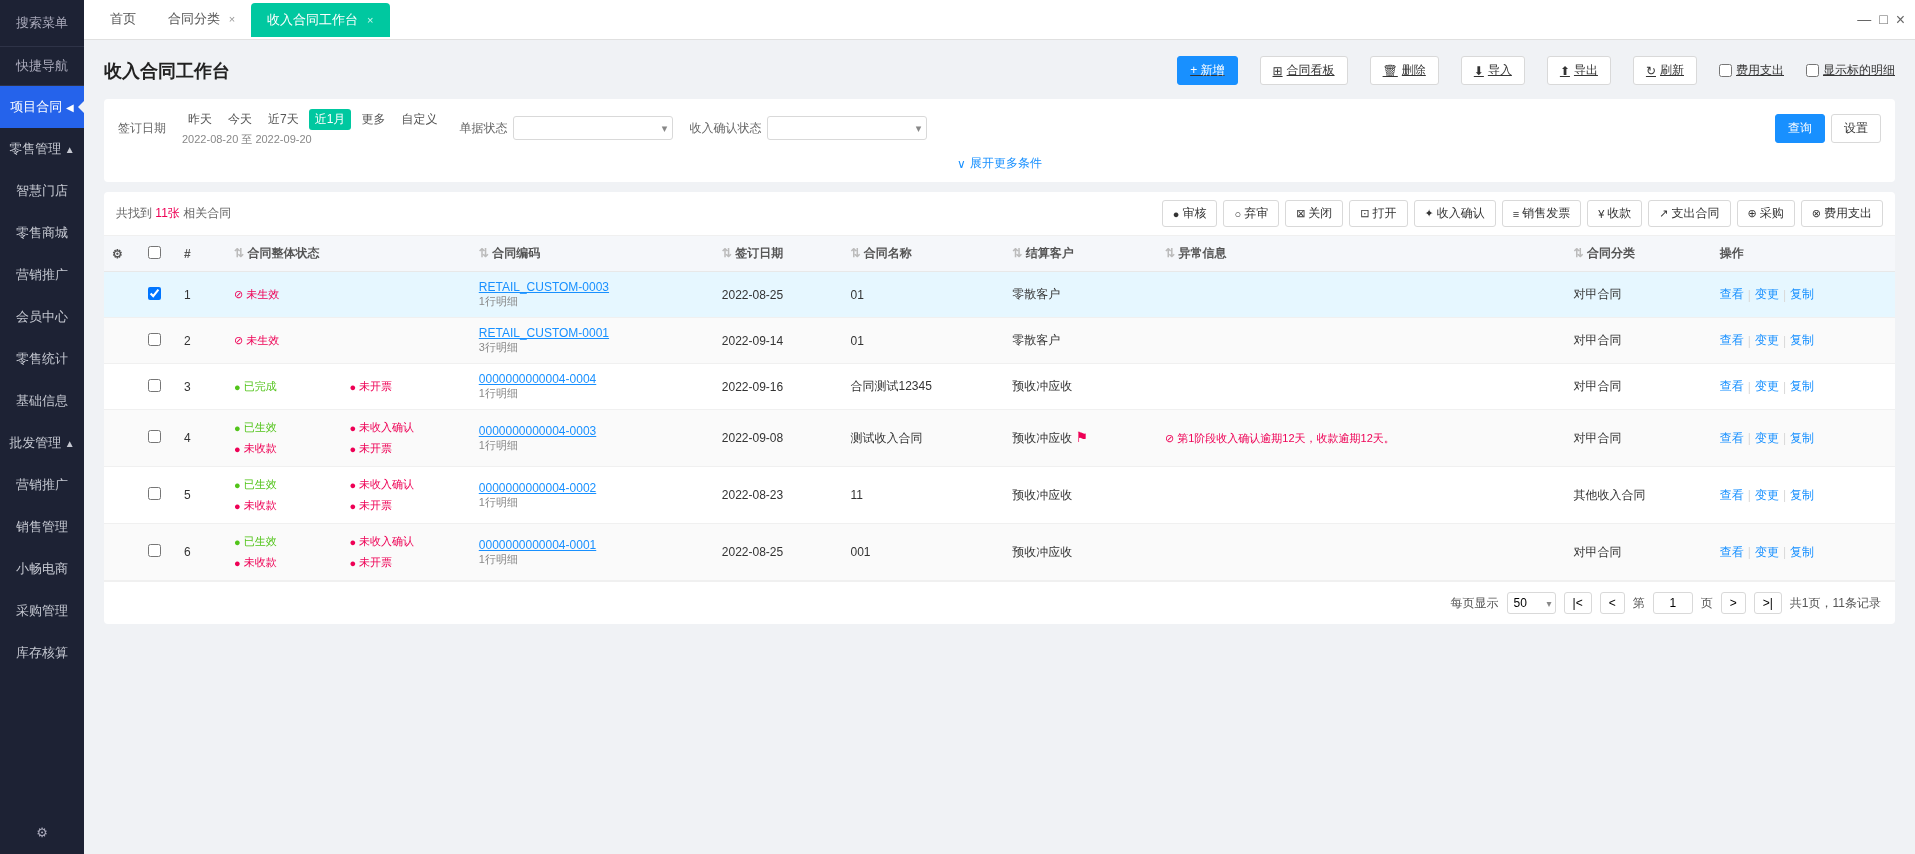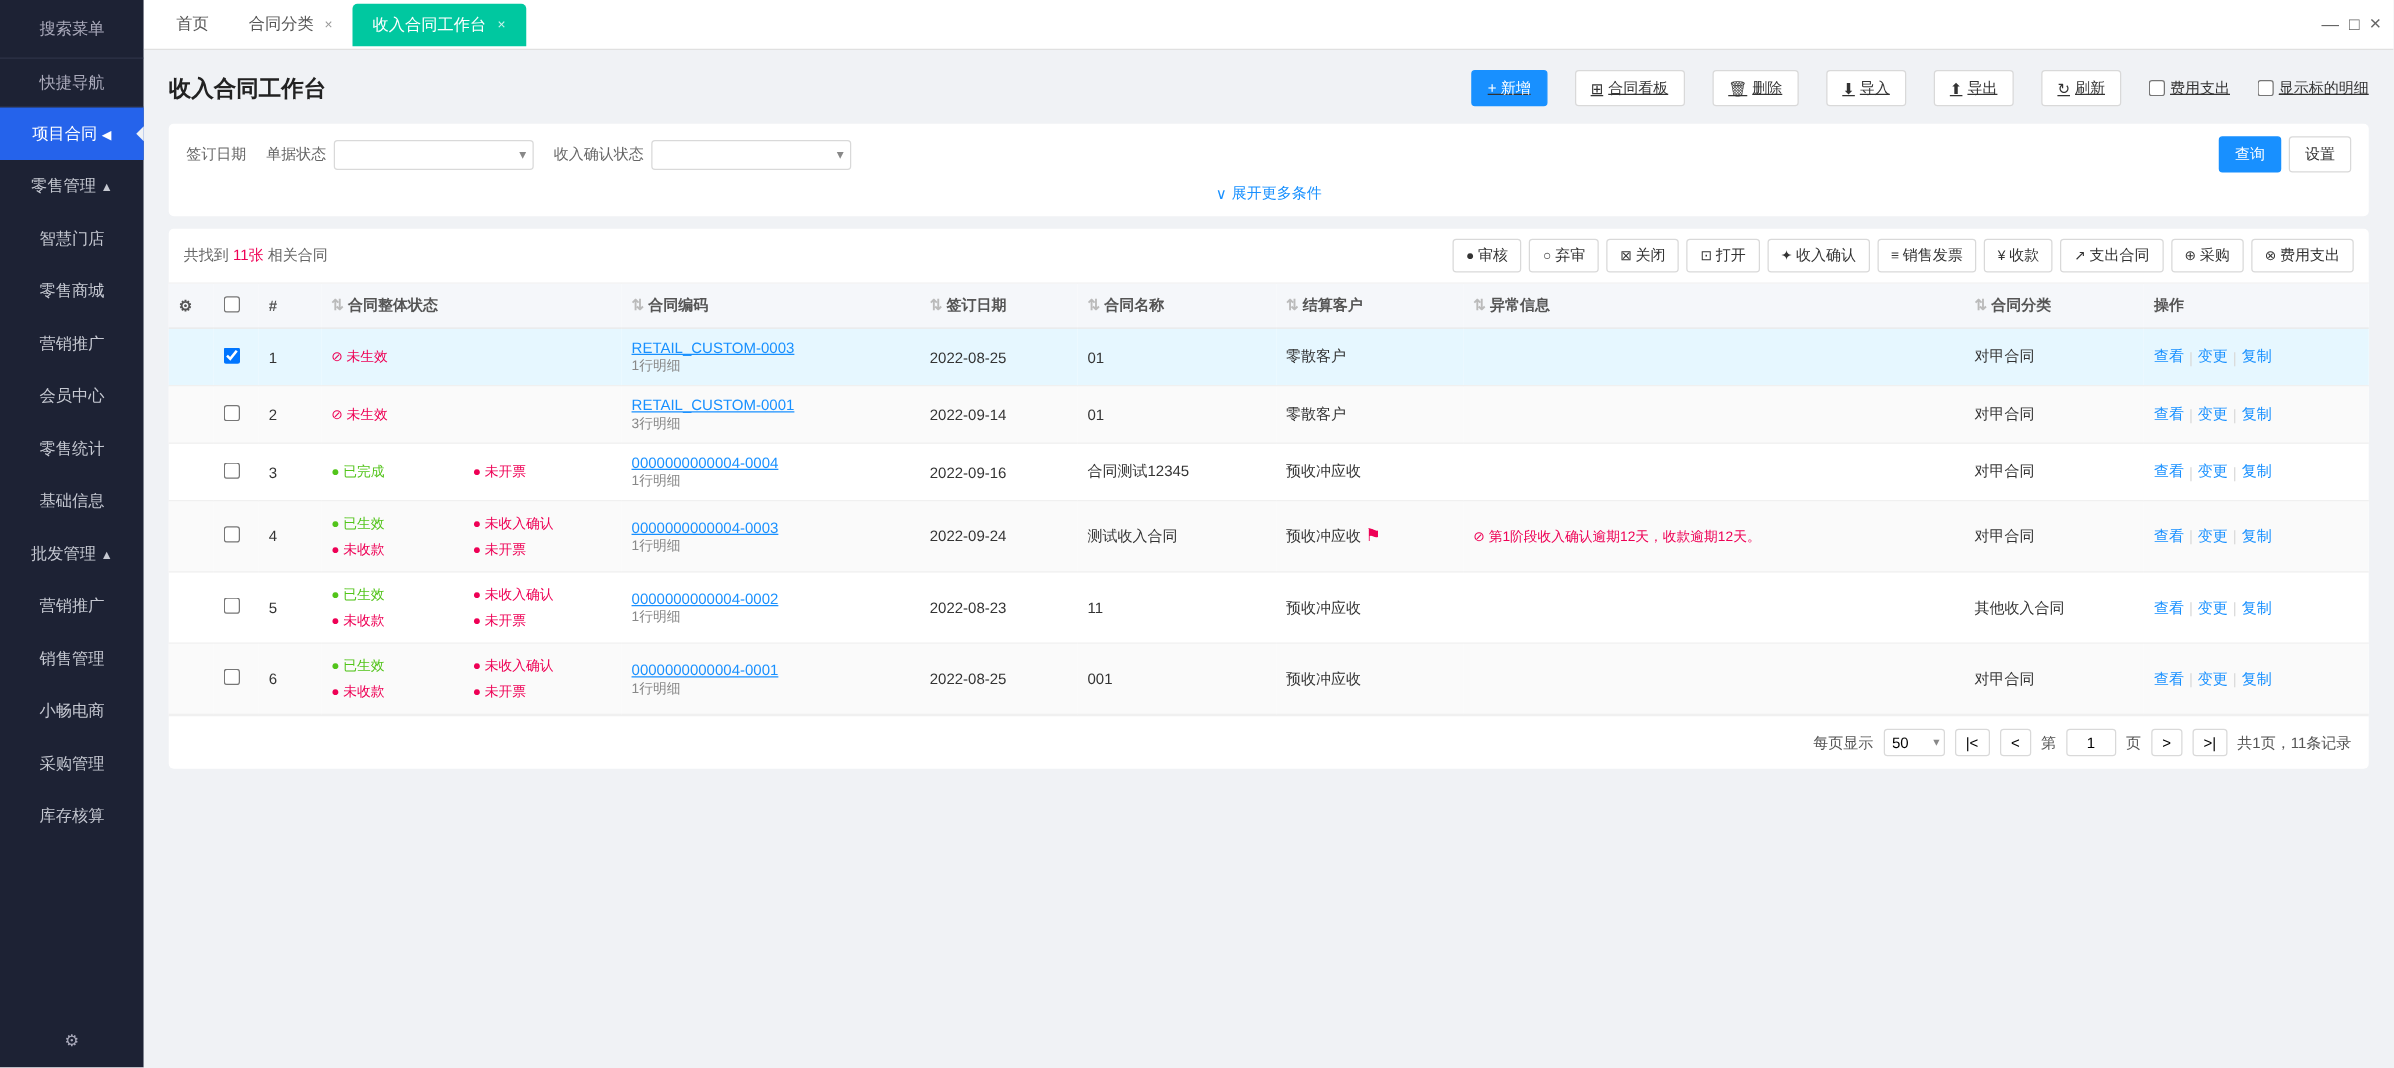--- a/index.html
+++ b/index.html
@@ -2,21 +2,21 @@
 <html><head>
   <meta charset="utf-8">
   <style>
     * { box-sizing: border-box; margin: 0; padding: 0; }
     body { font-family: "Microsoft YaHei", Arial, sans-serif; font-size: 13px; background: #f0f2f5; color: #333; overflow: hidden; }
 
     
     .app-container { display: flex; height: 854px; width: 1915px; }
 
     
-    .sidebar { width: 115px; background: #1d2234; display: flex; flex-direction: column; color: #fff; flex-shrink: 0; }
+    .sidebar { width: 84px; background: #1d2234; display: flex; flex-direction: column; color: #fff; flex-shrink: 0; }
     .sidebar-search { padding: 14px 10px; font-size: 13px; color: #aab; text-align: center; cursor: pointer; border-bottom: 1px solid #2e3347; }
     .sidebar-nav { padding: 10px 10px; font-size: 13px; color: #aab; text-align: center; cursor: pointer; border-bottom: 1px solid #2e3347; }
     .sidebar-item { padding: 12px 5px; text-align: center; cursor: pointer; color: #c5c8d1; font-size: 13px; position: relative; }
     .sidebar-item.active { background: #2563eb; color: #fff; }
     .sidebar-item.active::after { content: ''; position: absolute; right: 0; top: 50%; transform: translateY(-50%); border: 6px solid transparent; border-right-color: #f0f2f5; }
     .sidebar-item .arrow { font-size: 10px; }
     .sidebar-bottom { margin-top: auto; padding: 14px; text-align: center; color: #aab; cursor: pointer; }
 
     
     .main-content { flex: 1; display: flex; flex-direction: column; background: #f0f2f5; overflow: hidden; }
@@ -219,20 +219,31 @@
           </label>
         </div>
       </div>
 
 
       <div class="filter-bar">
         <div class="filter-row">
           <div>
             <span style="font-size:12px;color:#666;">签订日期</span>
           </div>
+          <div style="display:flex;flex-direction:column;">
+            <div class="filter-date-opts">
+              <span class="filter-date-opt">昨天</span>
+              <span class="filter-date-opt">今天</span>
+              <span class="filter-date-opt">近7天</span>
+              <span class="filter-date-opt active">近1月</span>
+              <span class="filter-date-opt">更多</span>
+              <span class="filter-date-opt">自定义</span>
+            </div>
+            <div class="filter-date-range">2022-08-20 至 2022-09-20</div>
+          </div>
 
           <div style="display:flex;align-items:center;gap:6px;">
             <span style="font-size:12px;color:#666;">单据状态</span>
             <div class="filter-select-wrap">
               <select class="filter-select">
                 <option value=""></option>
               </select>
             </div>
           </div>
 
@@ -450,21 +461,21 @@
                     <span class="status-tag">
                       <span style="color:#e05;">●</span>
                       <span style="color:#e05;font-size:11px;">未开票</span>
                     </span>
                   </div>
                 </td>
                 <td>
                   <div><a class="link-text">0000000000004-0003</a></div>
                   <div class="sub-text">1行明细</div>
                 </td>
-                <td>2022-09-24</td>
+                <td>2022-09-08</td>
                 <td>测试收入合同</td>
                 <td>预收冲应收 <span style="color:#e05;font-size:14px;">⚑</span></td>
                 <td><span class="error-msg"><span style="color:#e05;">⊘</span> 第1阶段收入确认逾期12天，收款逾期12天。</span></td>
                 <td>对甲合同</td>
                 <td>
                   <div class="action-links">
                     <a class="action-link">查看</a>
                     <span class="action-sep">|</span>
                     <a class="action-link">变更</a>
                     <span class="action-sep">|</span>

